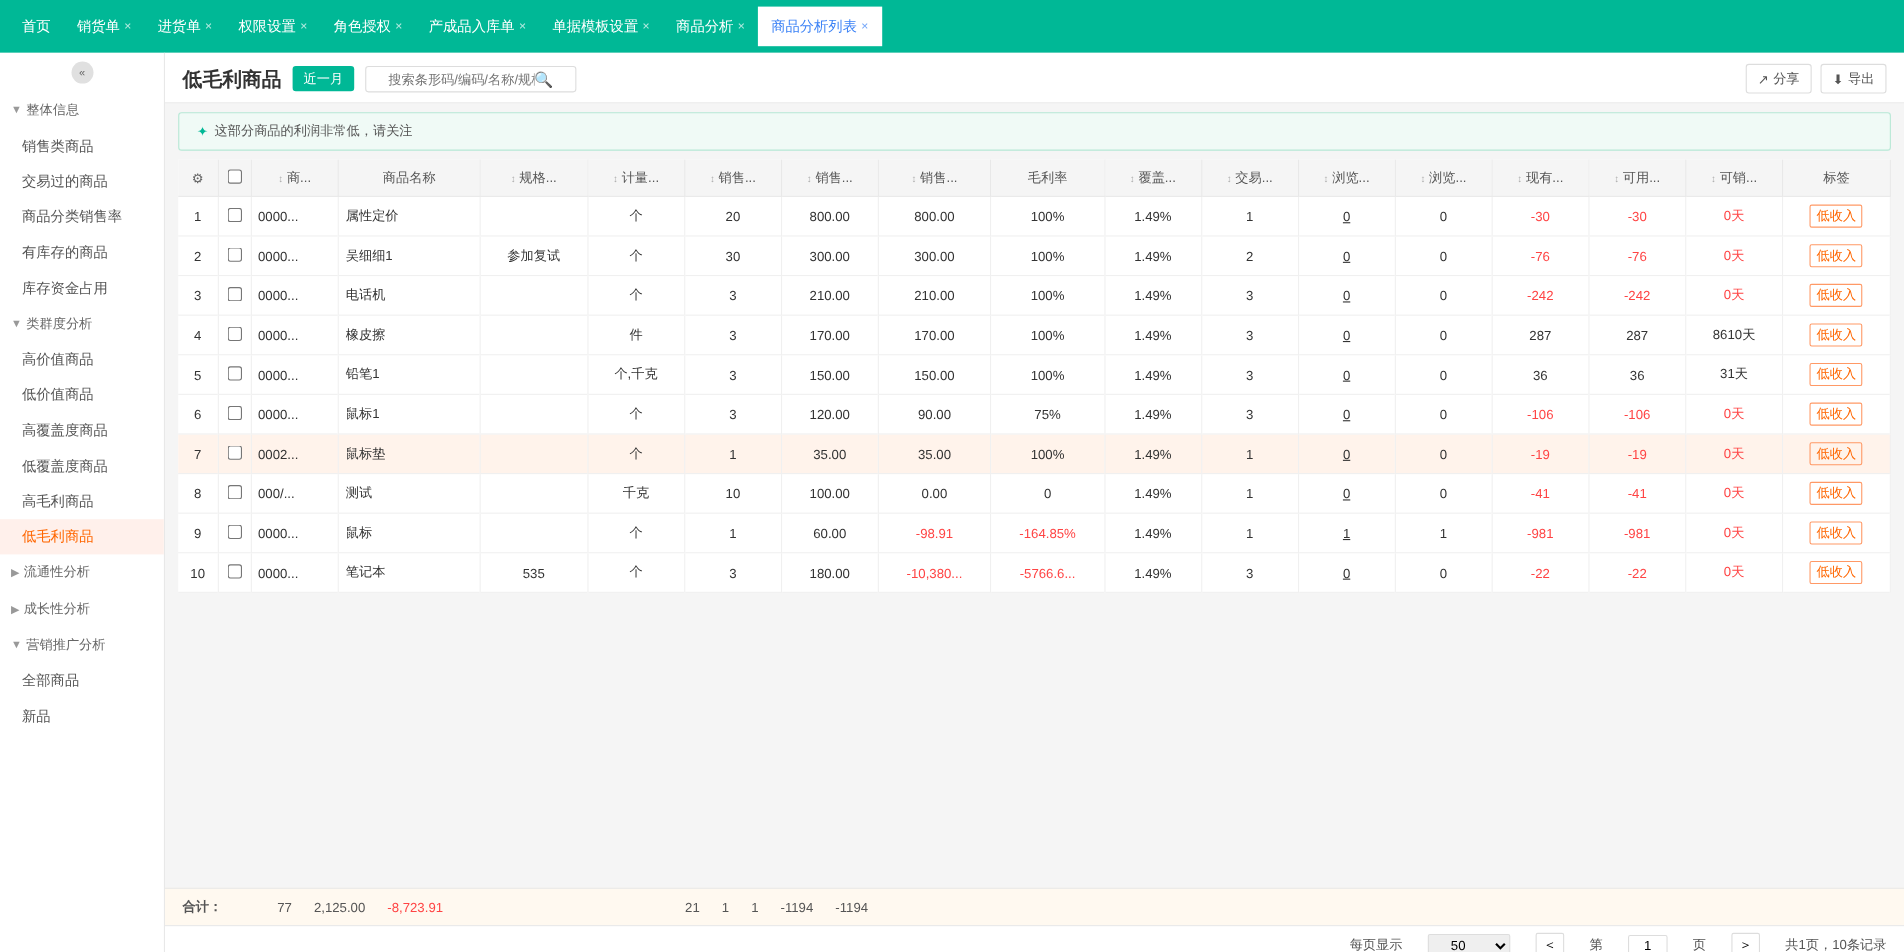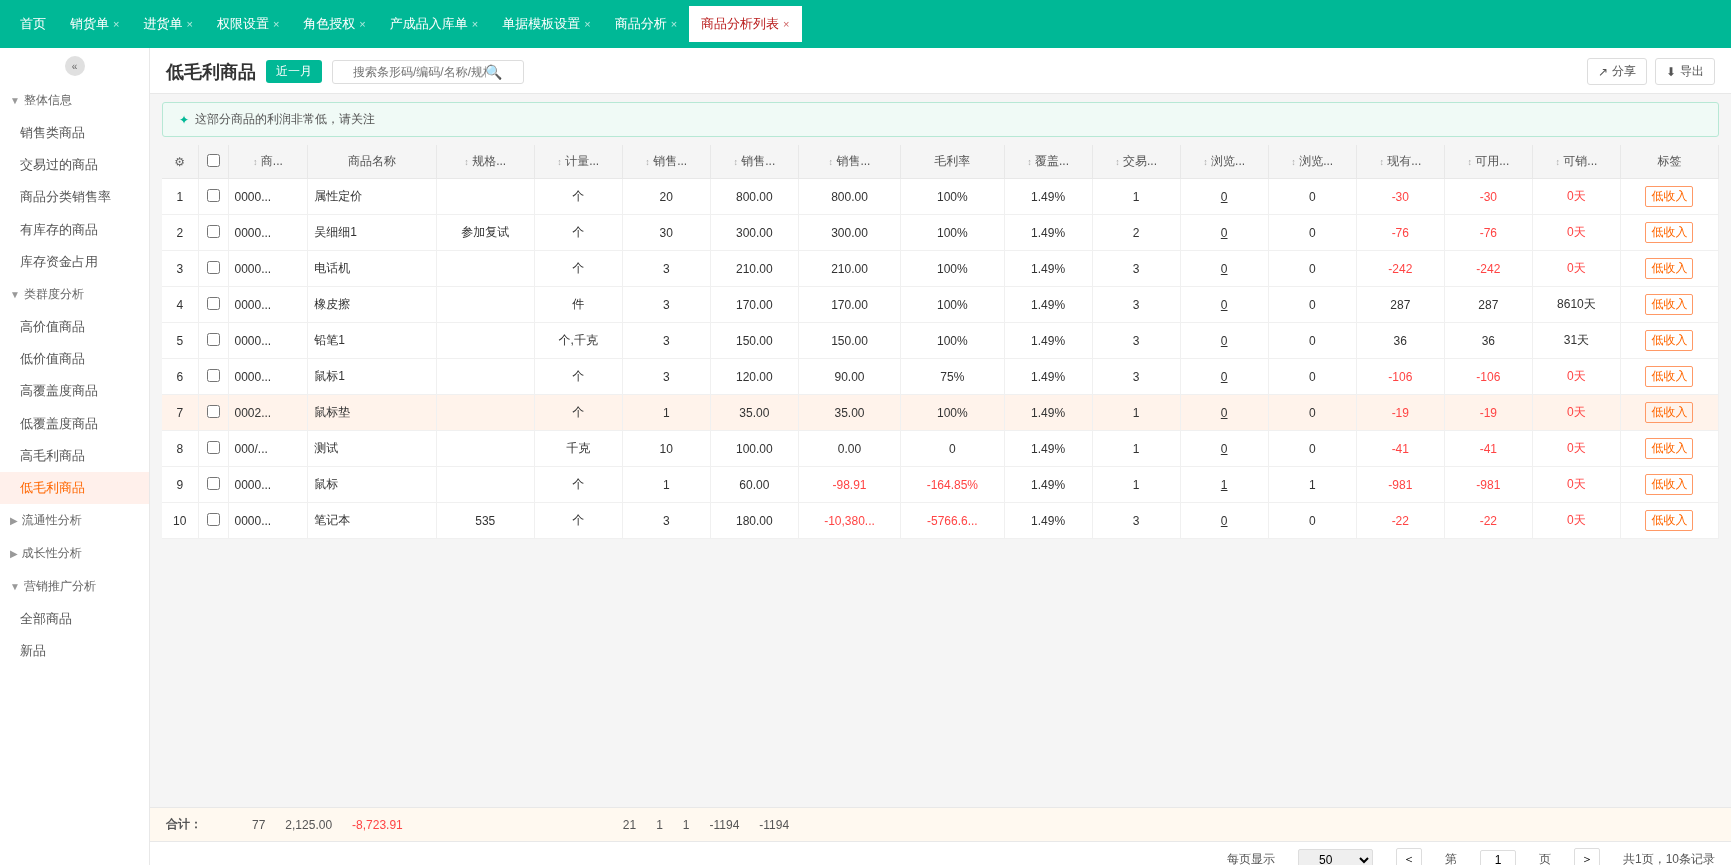--- a/index.html
+++ b/index.html
@@ -16,21 +16,21 @@
     .top-nav .nav-item {
       color: #fff;
       padding: 0 12px;
       height: 36px;
       display: flex;
       align-items: center;
       cursor: pointer;
       font-size: 13px;
       white-space: nowrap;
     }
-    .top-nav .nav-item.active { background: #fff; color: #b91c1c; }
+    .top-nav .nav-item.active { background: #fff; color: #3b82f6; }
     .top-nav .nav-item .close-x { margin-left: 4px; font-size: 11px; opacity: 0.7; }
 
     
     .layout { display: flex; height: calc(100vh - 36px); }
 
     
     .sidebar {
       width: 150px;
       background: #fff;
       border-right: 1px solid #e8e8e8;

